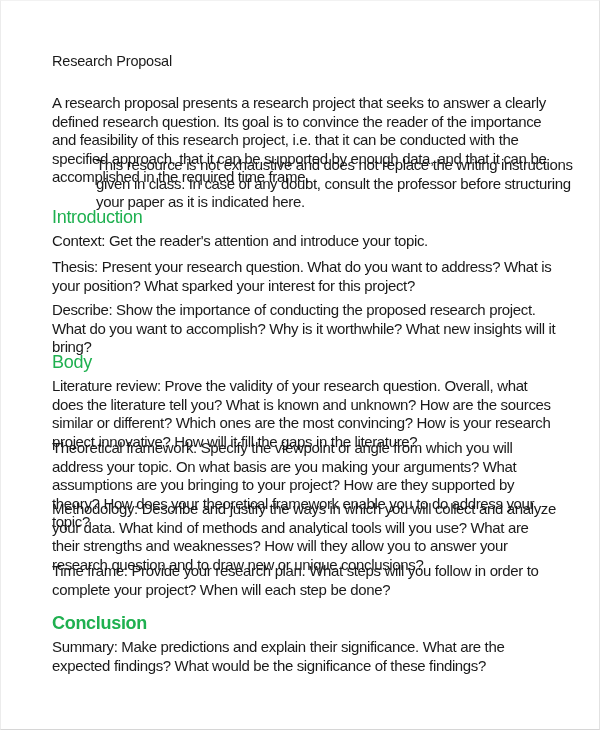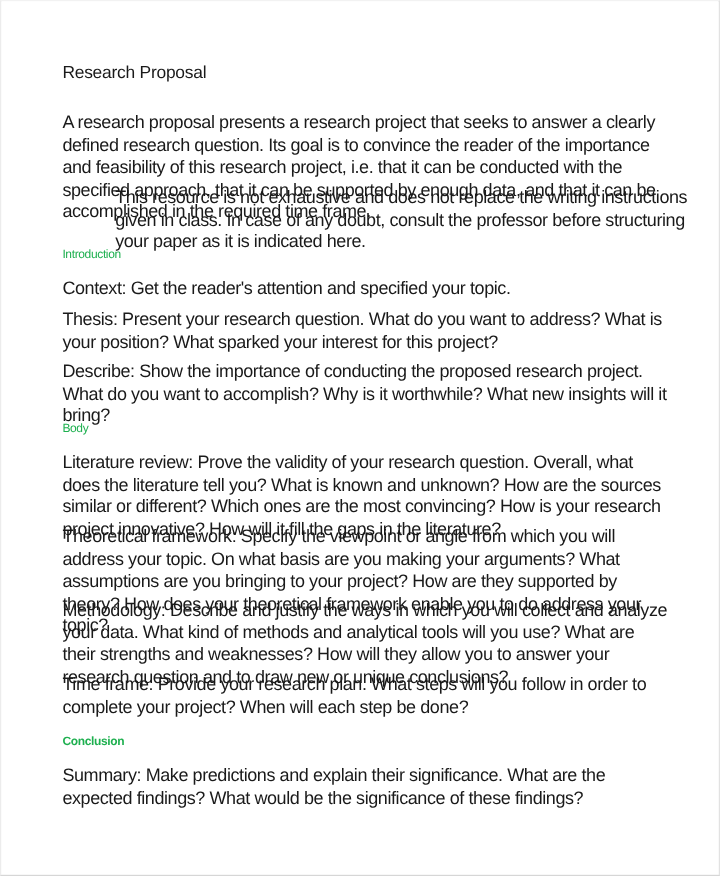--- a/index.html
+++ b/index.html
@@ -22,38 +22,38 @@
       font-size: 14.5px; letter-spacing: -0.2px; color: #1a1a1a; margin: 0; font-weight: normal;
       white-space: nowrap;
     }
     p.para {
       position: absolute; left: 0; margin: 0;
       font-size: 15px; line-height: 18.5px; letter-spacing: -0.35px;
       width: 505px;
     }
     h2.section {
       position: absolute; left: 0; margin: 0; font-weight: normal;
-      font-size: 10px; color: #1fb050; letter-spacing: -0.3px; white-space: nowrap;
+      font-size: 18px; color: #1fb050; letter-spacing: -0.3px; white-space: nowrap;
     }
     .label { color: #1a1a1a; }
   </style>
 </head>
 <body>
 
 <div class="page">
   <div class="content">
 
     <h1 class="title">Research Proposal</h1>
 
     <p class="para" style="top:93px;">A research proposal presents a research project that seeks to answer a clearly defined research question. Its goal is to convince the reader of the importance and feasibility of this research project, i.e. that it can be conducted with the specified approach, that it can be supported by enough data, and that it can be accomplished in the required time frame.</p>
     <p class="para" style="top:155px;margin-left:44px;">This resource is not exhaustive and does not replace the writing instructions given in class. In case of any doubt, consult the professor before structuring your paper as it is indicated here.</p>
 
     <h2 class="section" style="top:206px;">Introduction</h2>
 
-    <p class="para" style="top:231px;"><span class="label">Context:</span><span> Get the reader's attention and specified your topic.</span></p>
+    <p class="para" style="top:231px;"><span class="label">Context:</span><span> Get the reader's attention and introduce your topic.</span></p>
 
     <p class="para" style="top:257px;"><span class="label">Thesis:</span><span> Present your research question. What do you want to address? What is your position? What sparked your interest for this project?</span></p>
 
     <p class="para" style="top:300px;"><span class="label">Describe:</span><span> Show the importance of conducting the proposed research project. What do you want to accomplish? Why is it worthwhile? What new insights will it bring?</span></p>
 
     <h2 class="section" style="top:351px;">Body</h2>
 
     <p class="para" style="top:376px;"><span class="label">Literature review:</span><span> Prove the validity of your research question. Overall, what does the literature tell you? What is known and unknown? How are the sources similar or different? Which ones are the most convincing? How is your research project innovative? How will it fill the gaps in the literature?</span></p>
 
     <p class="para" style="top:438px;"><span class="label">Theoretical framework:</span><span> Specify the viewpoint or angle from which you will address your topic. On what basis are you making your arguments? What assumptions are you bringing to your project? How are they supported by theory? How does your theoretical framework enable you to do address your topic?</span></p>

